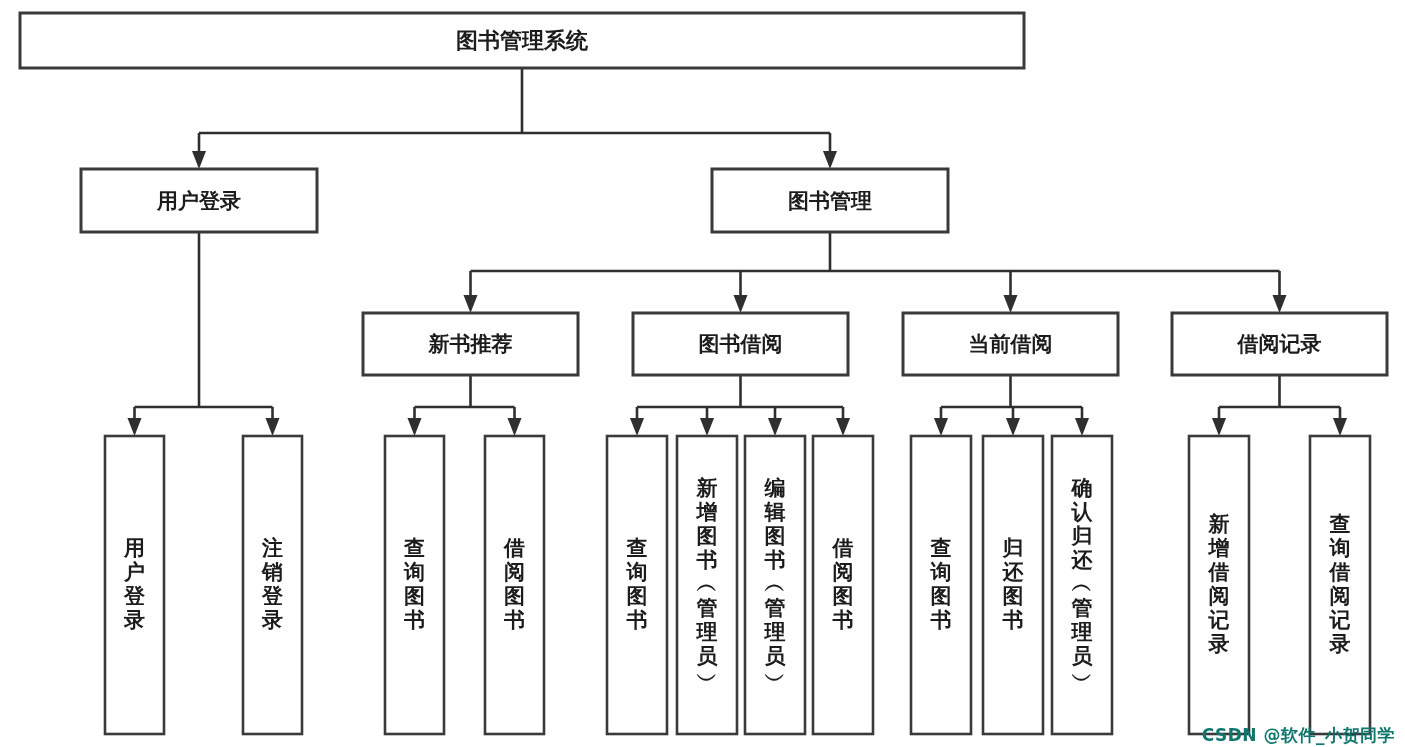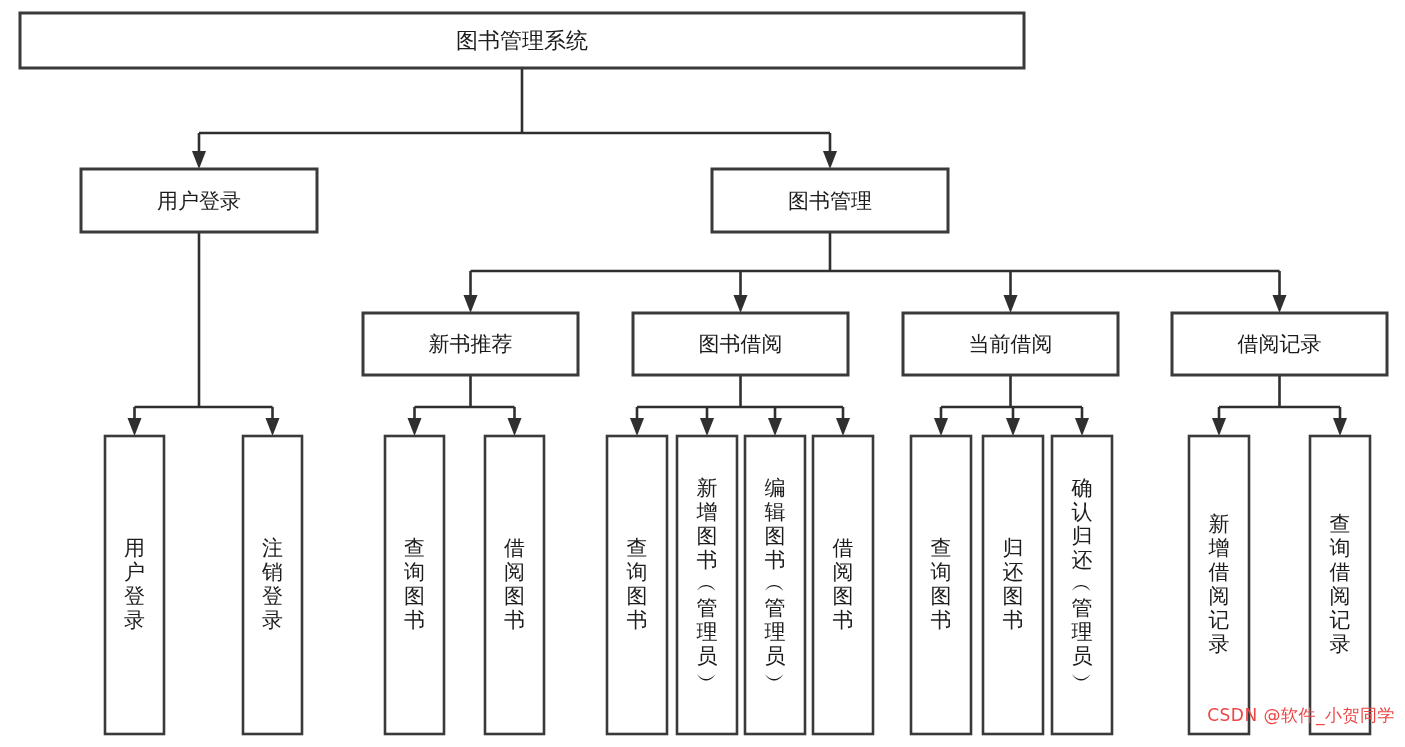--- a/index.html
+++ b/index.html
@@ -13,20 +13,21 @@
     font-family: "DejaVu Sans", "Liberation Sans", sans-serif;
     overflow: hidden;
     position: relative;
   }
   #diagram-root {
     position: absolute;
     left: 0;
     top: 0;
     width: 1405px;
     height: 747px;
+    font-weight: bold;
   }
   svg.flow {
     display: block;
     width: 1405px;
     height: 747px;
   }
   .node-box {
     fill: #ffffff;
     stroke: #3a3a3a;
     stroke-width: 3;
@@ -60,24 +61,24 @@
   }
   .vlabel {
     font-family: "DejaVu Sans", "Liberation Sans", sans-serif;
     fill: #1c1c1c;
     font-size: 21px;
     text-anchor: middle;
   }
   .watermark {
     position: absolute;
     right: 10px;
-    bottom: 20px;
+    bottom: 0;
     font-family: "DejaVu Sans", "Liberation Sans", sans-serif;
     font-size: 17px;
-    color: #ef4444;
+    color: #0f766e;
     white-space: nowrap;
     letter-spacing: 0.5px;
   }
 </style>
 </head>
 <body>
 
 <div id="diagram-root">
   <svg class="flow" viewBox="0 0 1405 747">
     <g id="connector-layer">

